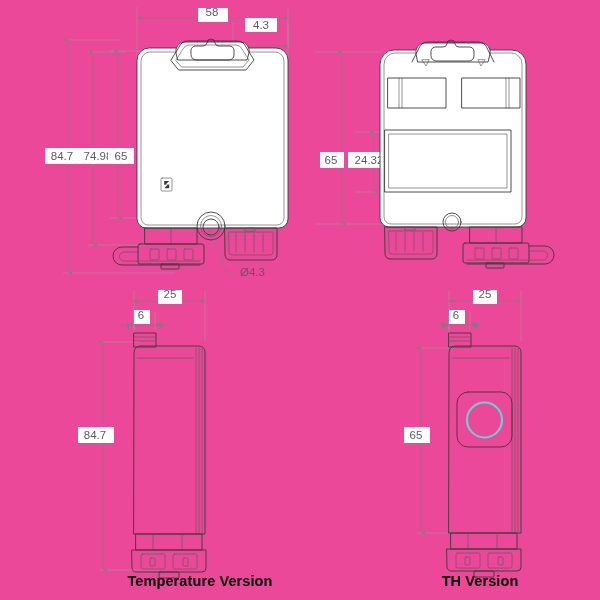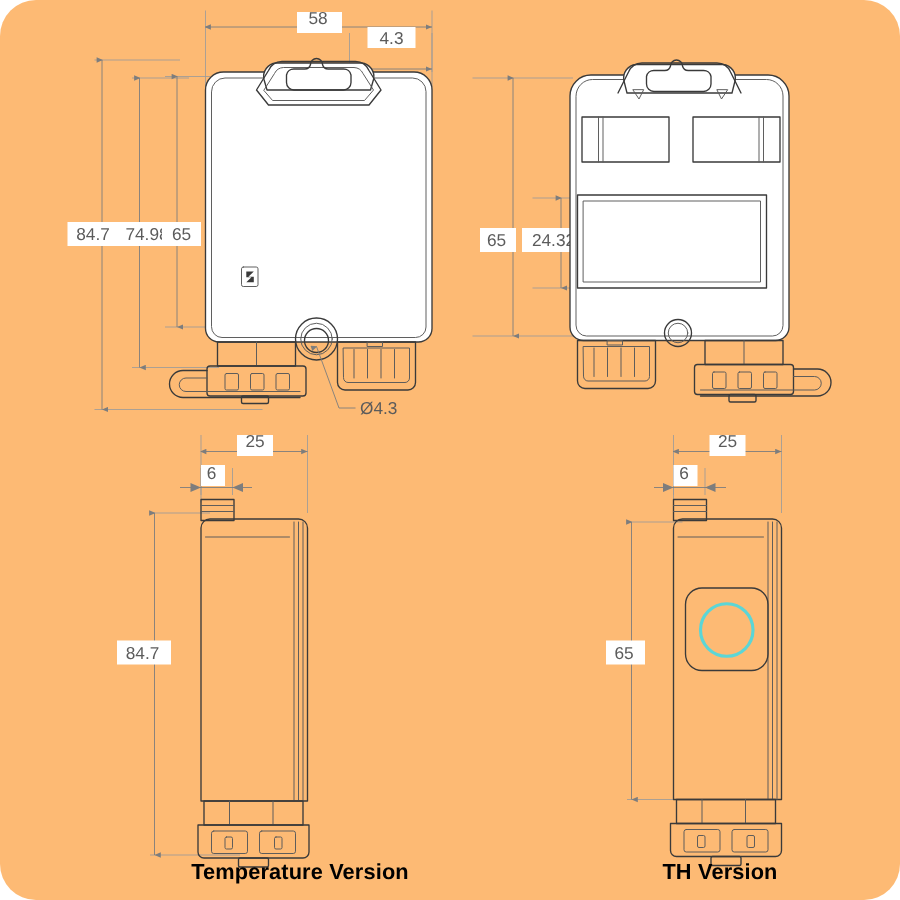--- a/index.html
+++ b/index.html
@@ -10,22 +10,21 @@
   body {
     width: 600px;
     height: 600px;
     font-family: "Liberation Sans", sans-serif;
     overflow: hidden;
   }
   #sheet {
     position: relative;
     width: 600px;
     height: 600px;
-    background: #fdba74;
-    border-radius: 24px;
+    background: #ec4899;
   }
   #sheet svg {
     position: absolute;
     top: 0;
     left: 0;
   }
   .dim-text {
     font-family: "Liberation Sans", sans-serif;
     font-size: 11.5px;
     fill: #5b5b5b;

